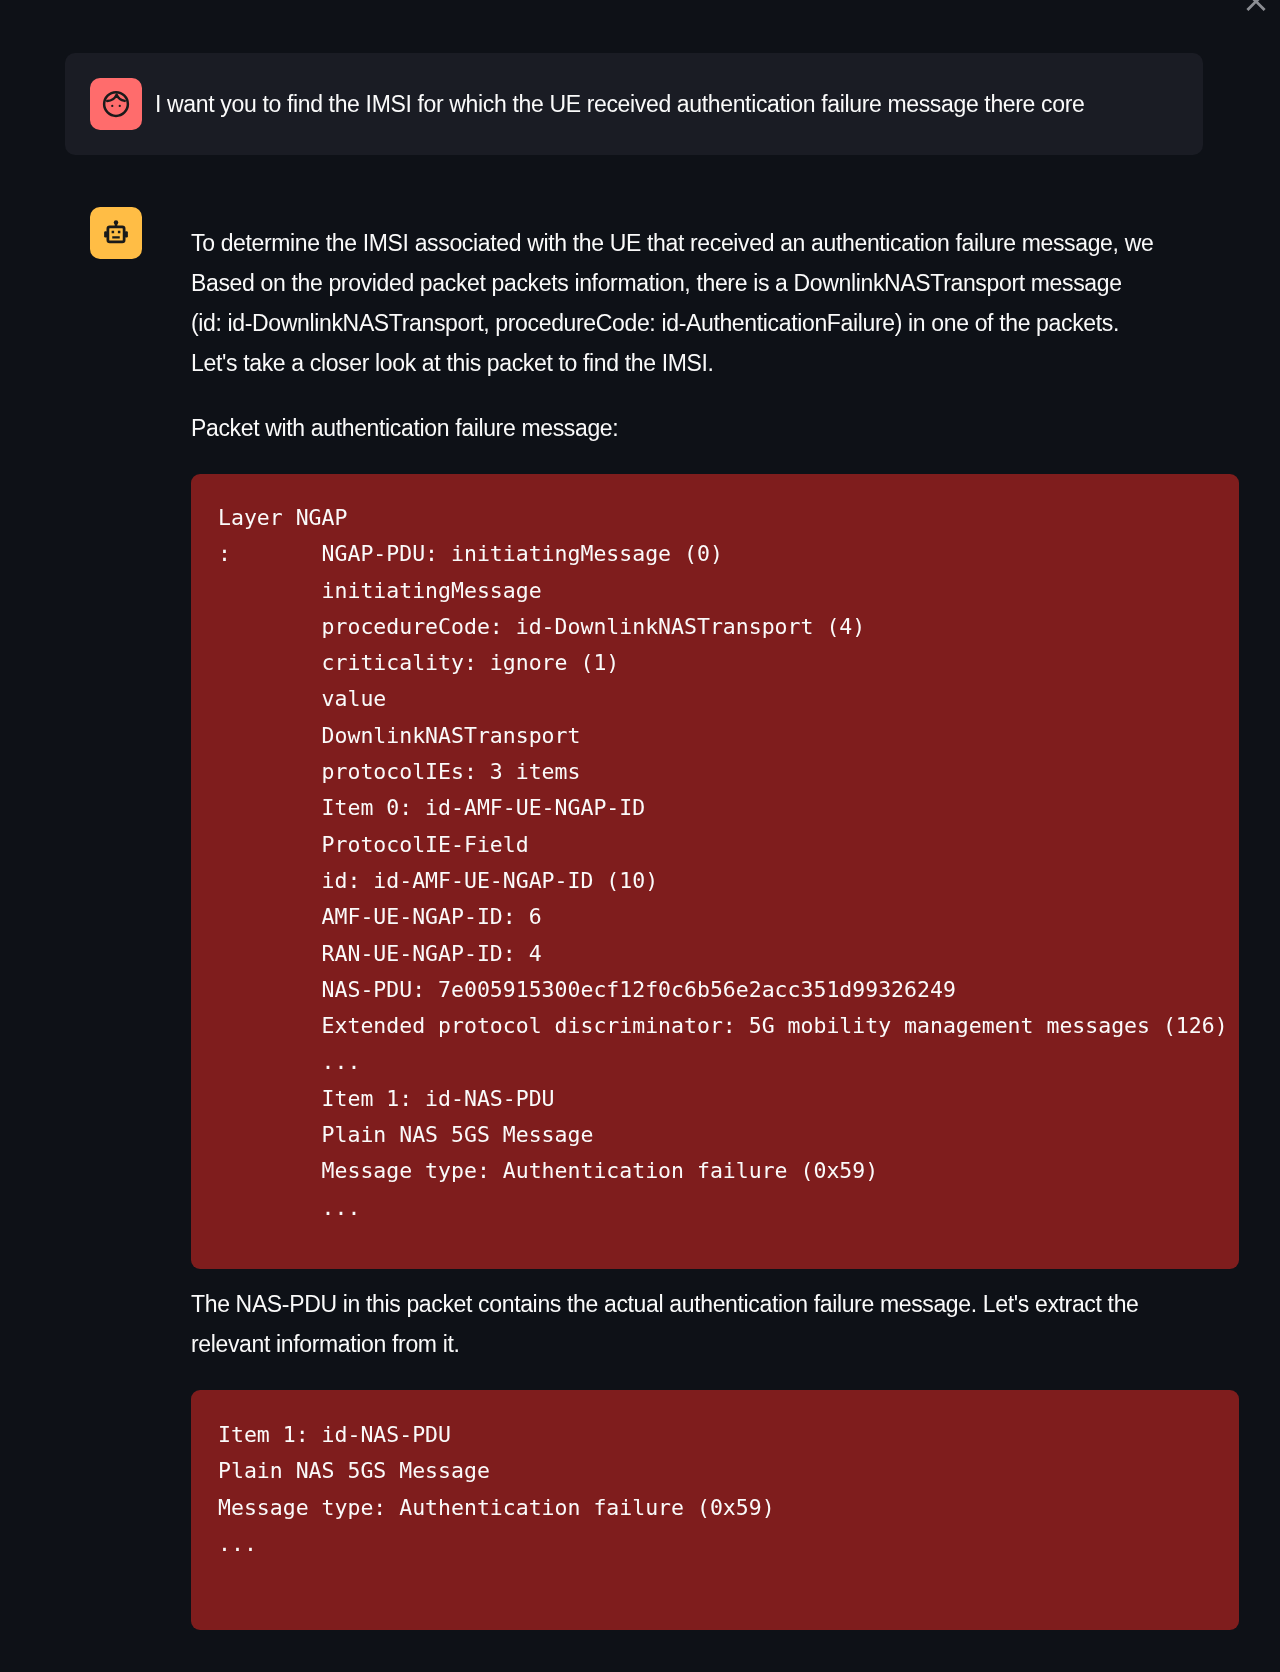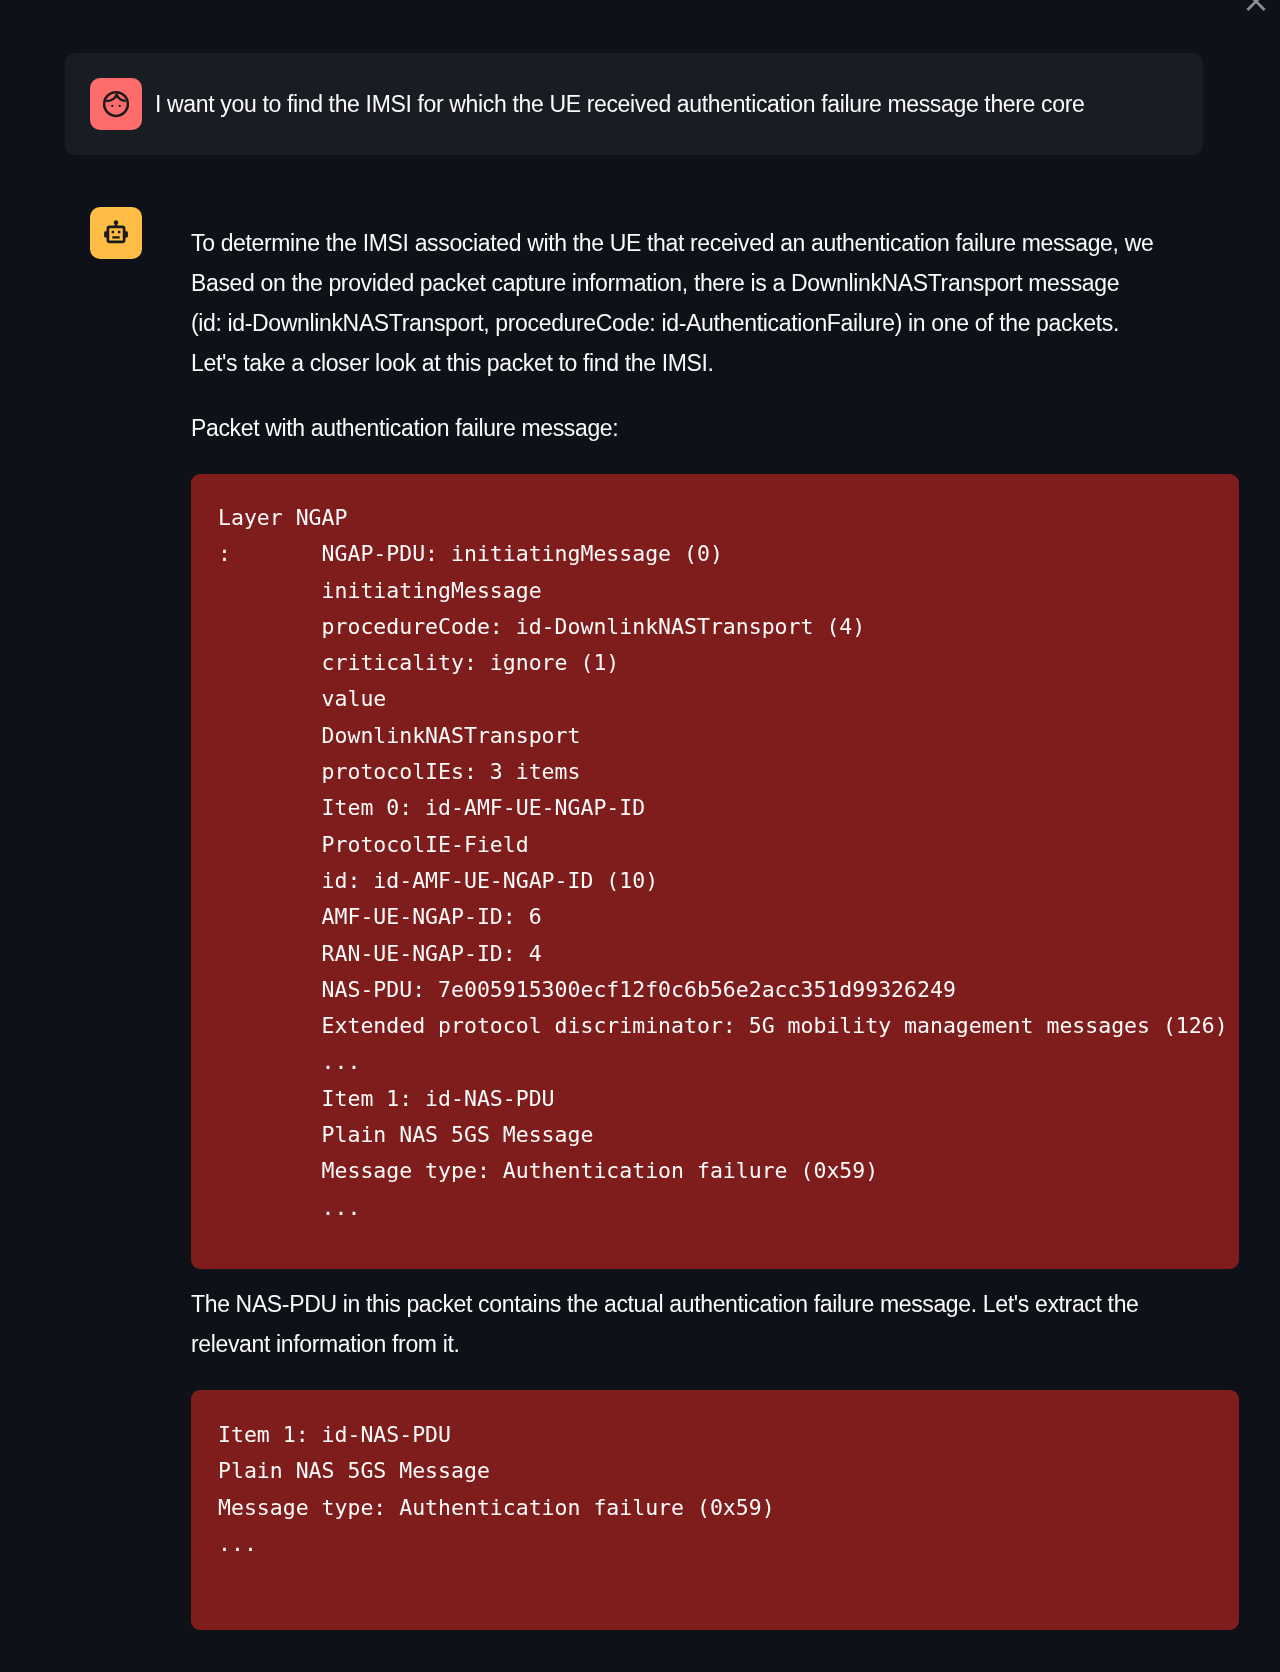--- a/index.html
+++ b/index.html
@@ -69,21 +69,21 @@
       <rect x="19" y="10.5" width="2.5" height="5" rx="1" fill="#1a1a1a"></rect>
       <rect x="8.5" y="10.2" width="2" height="2" fill="#1a1a1a"></rect>
       <rect x="13.5" y="10.2" width="2" height="2" fill="#1a1a1a"></rect>
       <rect x="9" y="14.6" width="6" height="1.8" fill="#1a1a1a"></rect>
     </svg>
   </div>
 
   <div class="content">
     <div class="para">
       <span class="line">To determine the IMSI associated with the UE that received an authentication failure message, we</span>
-      <span class="line">Based on the provided packet capture information, there is a DownlinkNASTransport message</span>
+      <span class="line">Based on the provided packet packets information, there is a DownlinkNASTransport message</span>
       <span class="line">(id: id-DownlinkNASTransport, procedureCode: id-AuthenticationFailure) in one of the packets.</span>
       <span class="line">Let's take a closer look at this packet to find the IMSI.</span>
     </div>
 
     <div class="para" style="margin-top:25px;">
       <span class="line">Packet with authentication failure message:</span>
     </div>
 
     <div class="code" style="margin-top:26px; height:795px; padding:26px 0 0 27px; box-sizing:border-box;">
       <pre><span class="cl">Layer NGAP</span><span class="cl">:	NGAP-PDU: initiatingMessage (0)</span><span class="cl">	initiatingMessage</span><span class="cl">	procedureCode: id-DownlinkNASTransport (4)</span><span class="cl">	criticality: ignore (1)</span><span class="cl">	value</span><span class="cl">	DownlinkNASTransport</span><span class="cl">	protocolIEs: 3 items</span><span class="cl">	Item 0: id-AMF-UE-NGAP-ID</span><span class="cl">	ProtocolIE-Field</span><span class="cl">	id: id-AMF-UE-NGAP-ID (10)</span><span class="cl">	AMF-UE-NGAP-ID: 6</span><span class="cl">	RAN-UE-NGAP-ID: 4</span><span class="cl">	NAS-PDU: 7e005915300ecf12f0c6b56e2acc351d99326249</span><span class="cl">	Extended protocol discriminator: 5G mobility management messages (126)</span><span class="cl">	...</span><span class="cl">	Item 1: id-NAS-PDU</span><span class="cl">	Plain NAS 5GS Message</span><span class="cl">	Message type: Authentication failure (0x59)</span><span class="cl">	...</span></pre>

